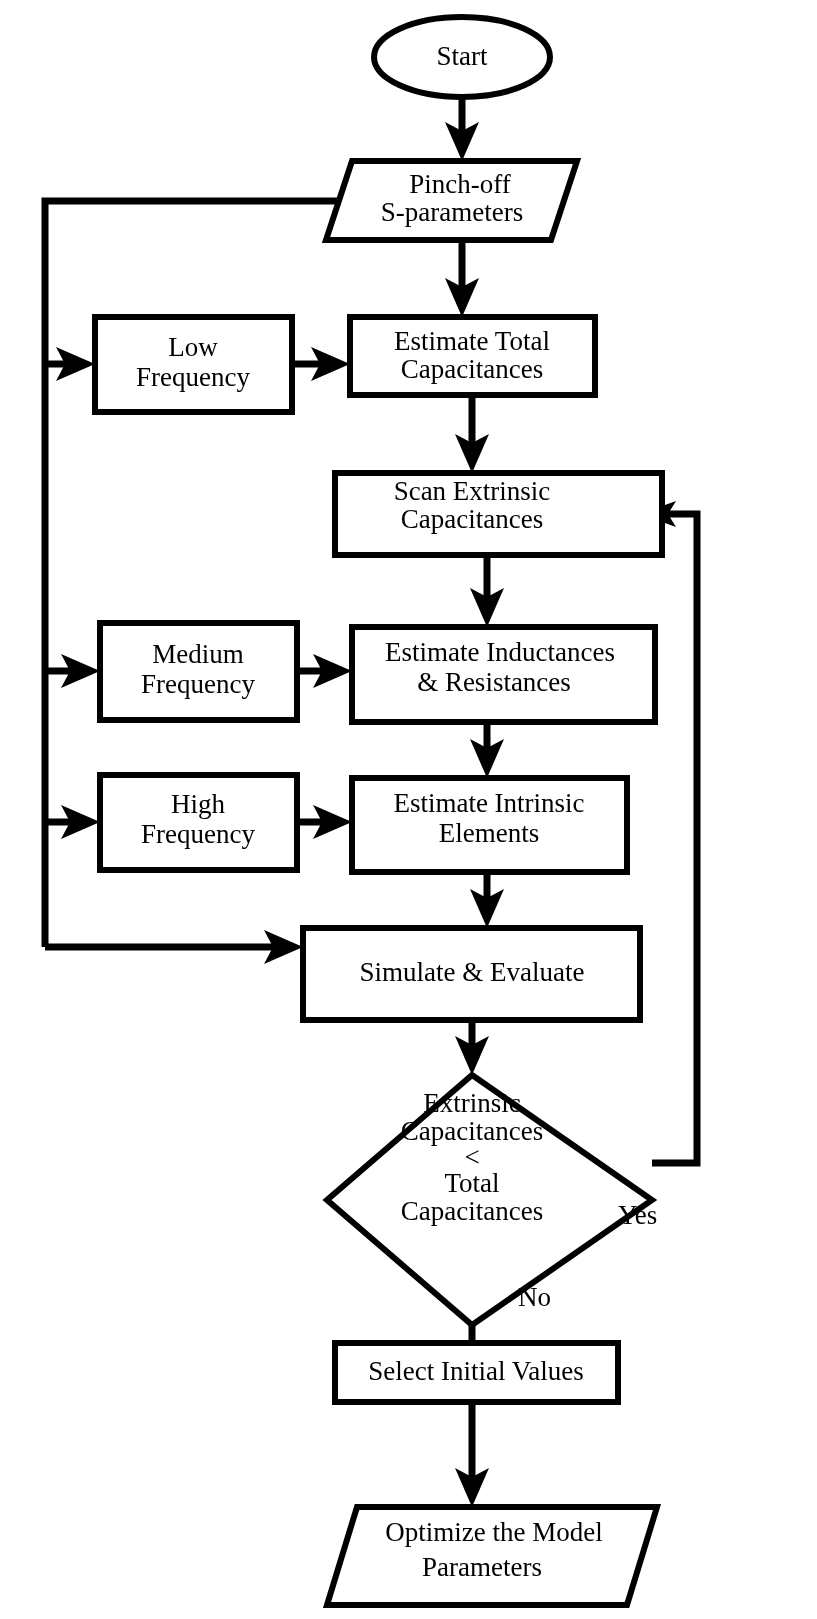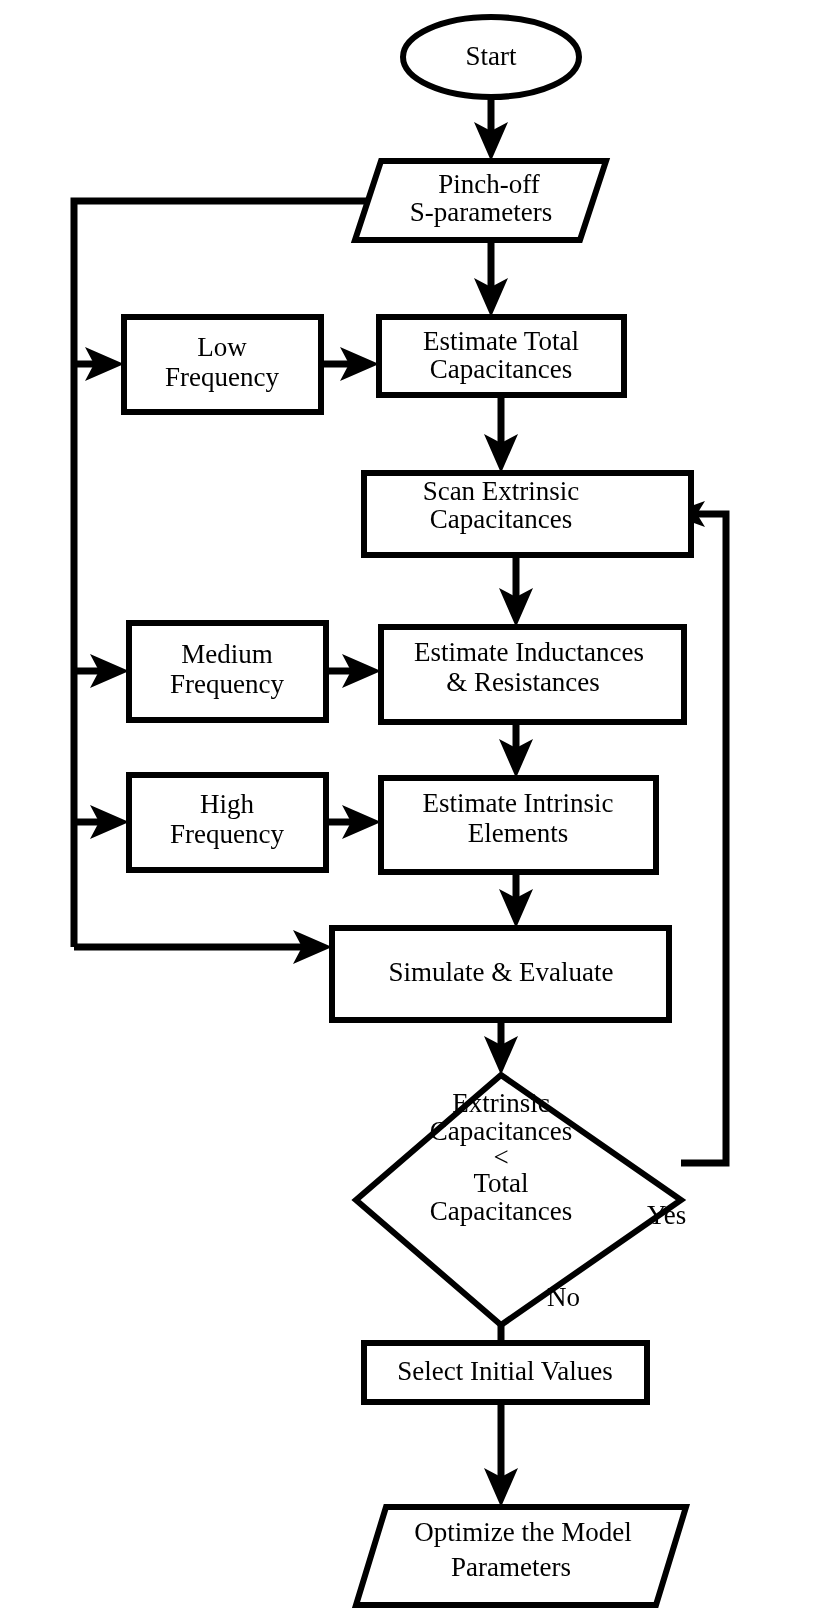--- a/index.html
+++ b/index.html
@@ -10,21 +10,20 @@
   body {
     width: 817px;
     height: 1619px;
     font-family: "Liberation Serif", "DejaVu Serif", serif;
     overflow: hidden;
   }
   #flowchart-root {
     position: relative;
     width: 691px;
     height: 1619px;
-    padding-left: 29px;
   }
   svg#flow-svg {
     display: block;
     width: 817px;
     height: 1619px;
   }
   .node-shape {
     fill: #ffffff;
     stroke: #000000;
     stroke-width: 6;

